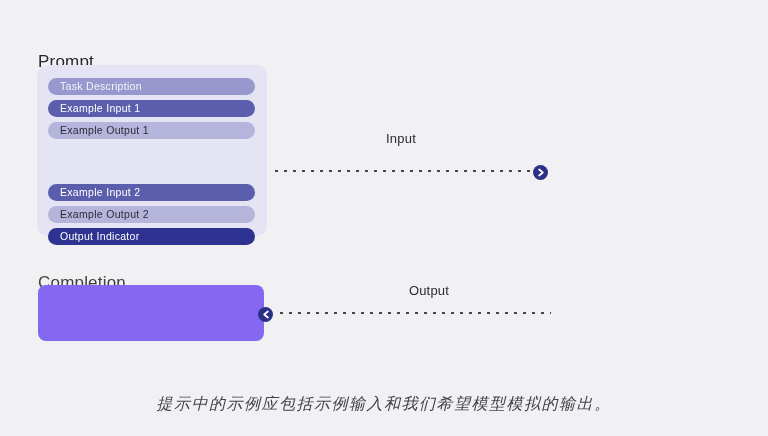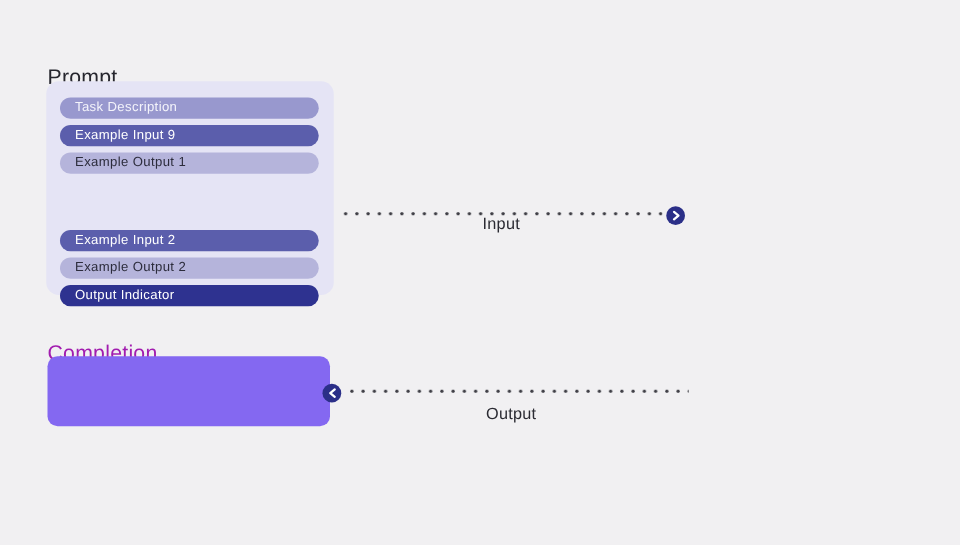--- a/index.html
+++ b/index.html
@@ -42,24 +42,23 @@
     padding-left: 12px;
     white-space: nowrap;
   }
 
   .flow-label {
     position: absolute;
     font-size: 13px;
     color: #2b2b33;
     text-align: center;
     letter-spacing: 0.2px;
-    margin-top: 40px;
   }
   .flow-label.input  { left: 272px; top: 131px; width: 258px; }
-  .flow-label.output { left: 272px; top: 283px; width: 274px; }
+  .flow-label.output { left: 292px; top: 283px; width: 274px; }
 
   .dotted-line {
     position: absolute;
     height: 4px;
     background-repeat: repeat-x;
     background-position: left center;
     background-size: 9px 4px;
   }
   .dotted-line.input  { left: 272px; top: 169px; width: 258px; }
   .dotted-line.output { left: 277px; top: 311px; width: 274px; }
@@ -116,50 +115,51 @@
 </style>
 </head>
 <body>
 
 <div class="stage" style="background: rgb(241, 240, 242);">
 
   <div class="heading prompt" style="color: rgb(38, 38, 46);">Prompt</div>
 
   <div class="prompt-box" style="background: rgb(229, 228, 245);">
     <div class="pill" style="background: rgb(152, 152, 206); color: rgb(244, 244, 251);">Task Description</div>
-    <div class="pill" style="background: rgb(91, 94, 172); color: rgb(255, 255, 255);">Example Input 9</div>
+    <div class="pill" style="background: rgb(91, 94, 172); color: rgb(255, 255, 255);">Example Input 1</div>
     <div class="pill" style="background: rgb(181, 180, 219); color: rgb(44, 44, 60);">Example Output 1</div>
     <div class="pill" style="background: rgb(91, 94, 172); color: rgb(255, 255, 255); margin-top: 40px;">Example Input 2</div>
     <div class="pill" style="background: rgb(181, 180, 219); color: rgb(44, 44, 60);">Example Output 2</div>
     <div class="pill" style="background: rgb(46, 50, 144); color: rgb(255, 255, 255);">Output Indicator</div>
   </div>
 
   <div class="flow-label input">Input</div>
 
   <div class="dotted-line input" style="background-image: radial-gradient(circle, rgb(63, 63, 70) 1.1px, transparent 1.5px);"></div>
 
   <div class="badge input" style="background: rgb(43, 47, 136);">
     <span>
       <svg width="8" height="9" viewBox="0 0 8 9">
         <polyline points="2.2,1.5 5.8,4.5 2.2,7.5" fill="none" stroke="#ffffff" stroke-width="1.8" stroke-linecap="round" stroke-linejoin="round"></polyline>
       </svg>
     </span>
   </div>
 
 
-  <div class="heading completion" style="color: #a21caf;">Completion</div>
+  <div class="heading completion" style="color: #404040;">Completion</div>
 
   <div class="completion-rect" style="background: rgb(132, 104, 241);"></div>
 
   <div class="badge output" style="background: rgb(43, 47, 136);">
     <span>
       <svg width="8" height="9" viewBox="0 0 8 9">
         <polyline points="5.8,1.5 2.2,4.5 5.8,7.5" fill="none" stroke="#ffffff" stroke-width="1.8" stroke-linecap="round" stroke-linejoin="round"></polyline>
       </svg>
     </span>
   </div>
 
   <div class="flow-label output">Output</div>
 
   <div class="dotted-line output" style="background-image: radial-gradient(circle, rgb(63, 63, 70) 1.1px, transparent 1.5px);"></div>
 
+  <div class="caption" style="color: rgb(65, 65, 75);">提示中的示例应包括示例输入和我们希望模型模拟的输出。</div>
 
 </div>
 
 </body></html>

